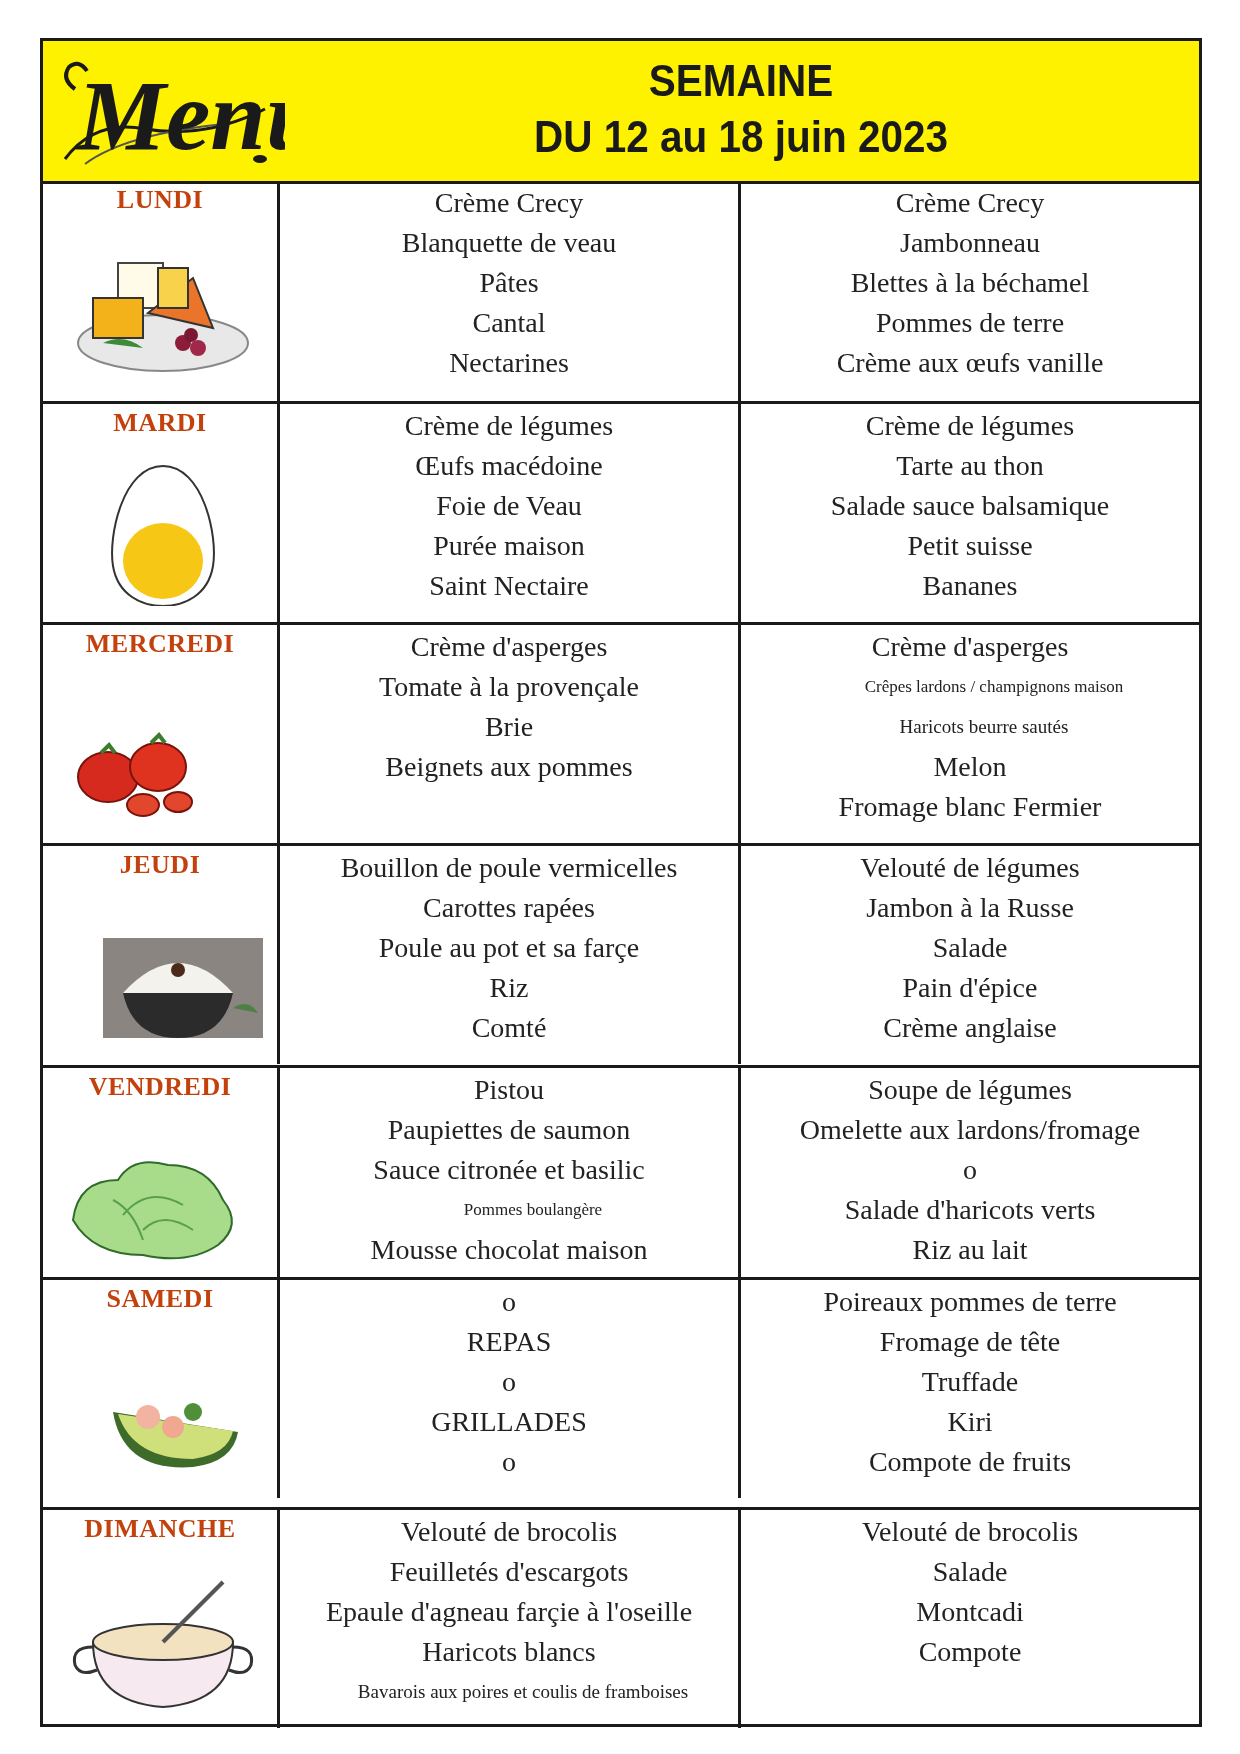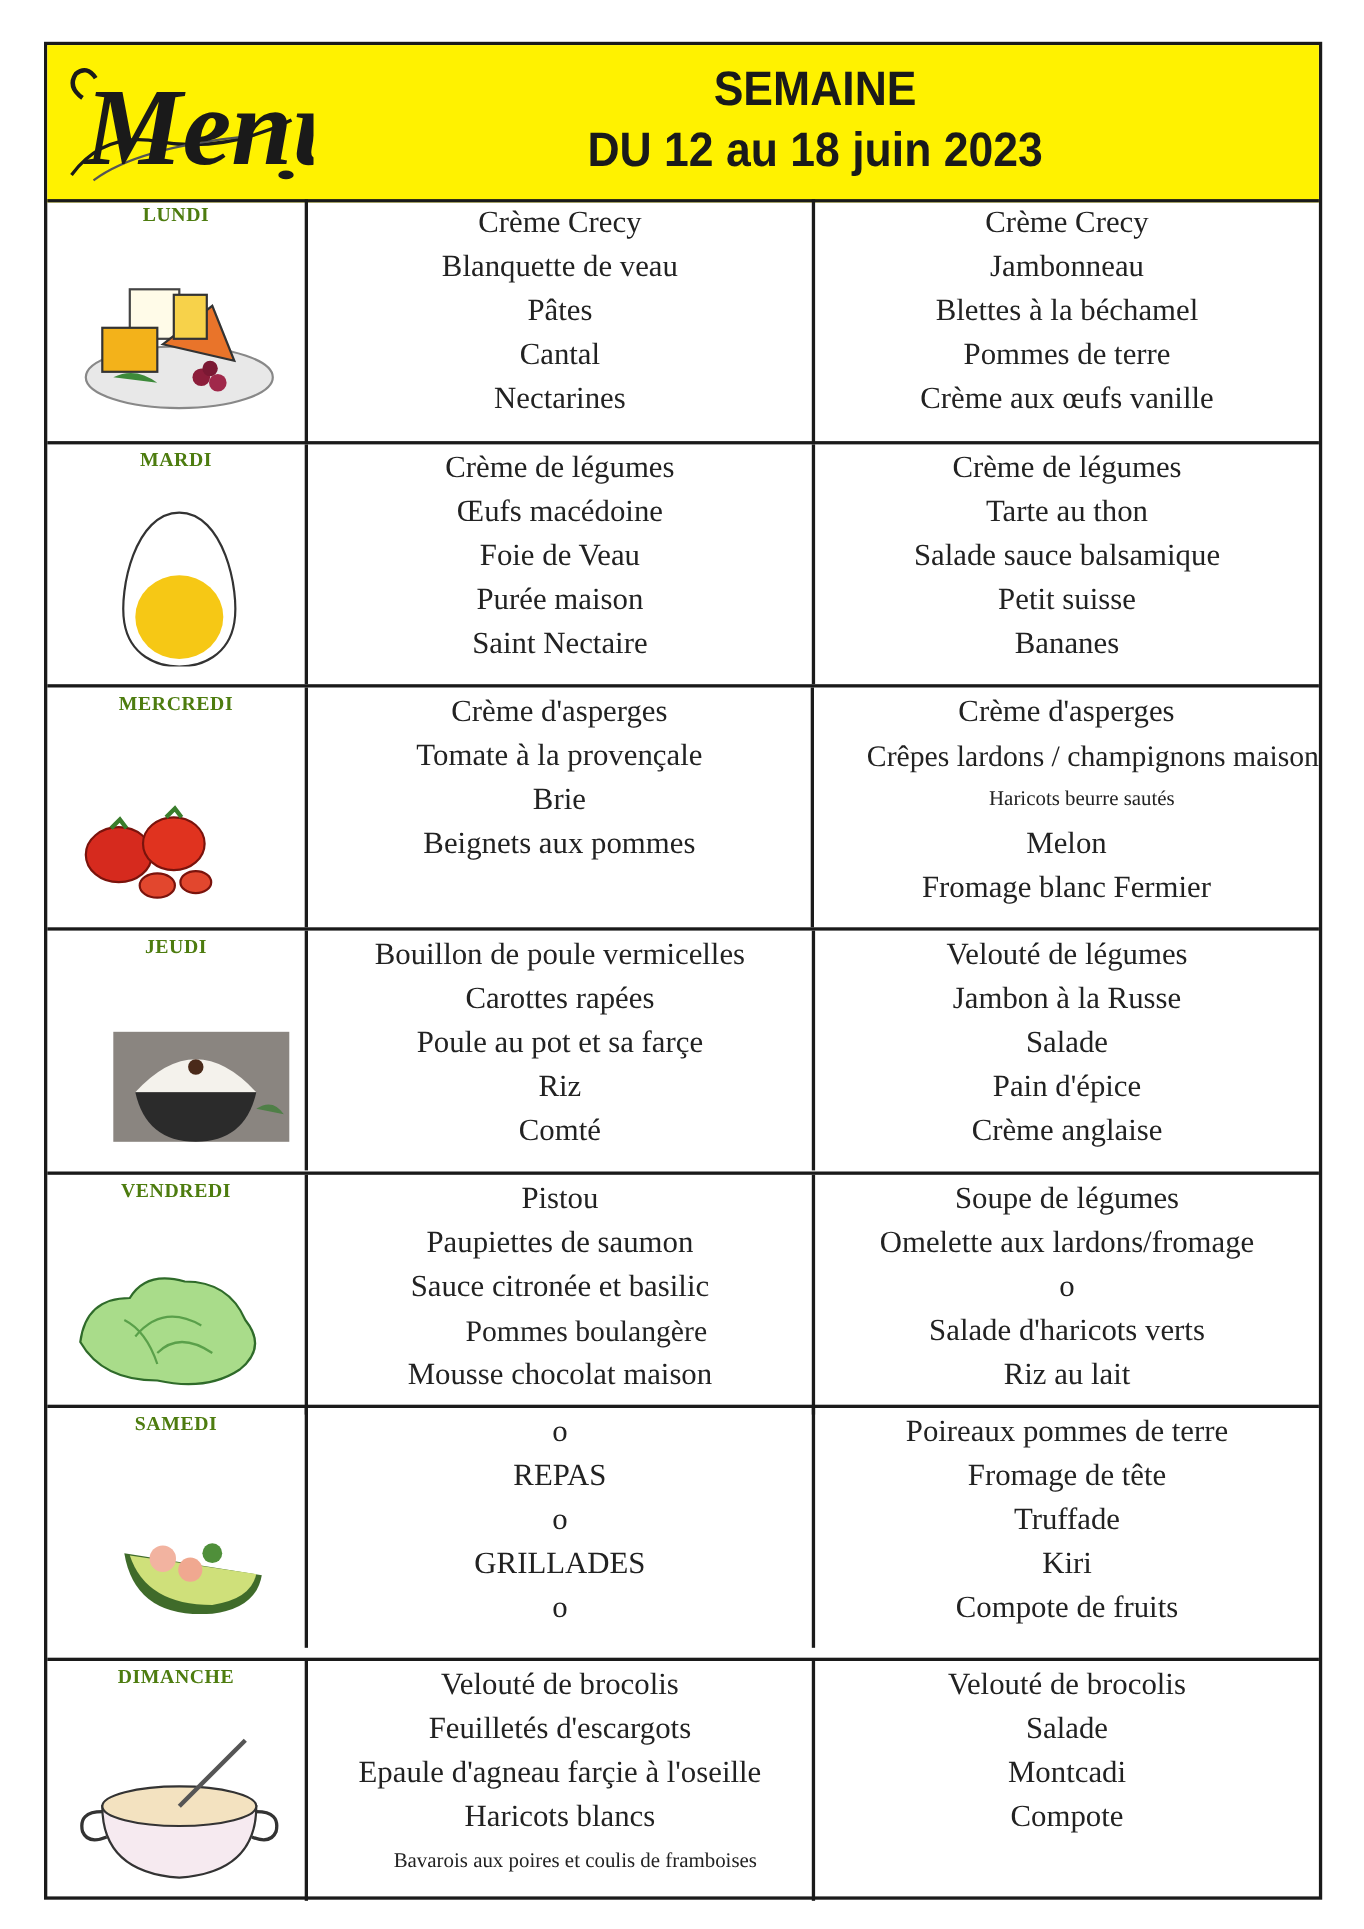--- a/index.html
+++ b/index.html
@@ -10,26 +10,26 @@
   .header { position: absolute; left: 0; top: 0; right: 0; height: 143px; background: #fff200;
             border-bottom: 3px solid #1a1a1a; box-sizing: border-box; }
   .logo { position: absolute; left: 12px; top: 8px; width: 230px; height: 125px; }
   .title { position: absolute; left: 240px; right: 0; top: 12px; text-align: center;
            font-family: "Liberation Sans", "DejaVu Sans", sans-serif; font-weight: bold;
            font-size: 44px; line-height: 56px; color: #1a1a1a; transform: scaleX(0.92); }
   .rows { position: absolute; left: 0; top: 140px; right: 0; bottom: 0; }
   .row { position: absolute; left: 0; right: 0; height: 221px; border-top: 3px solid #1a1a1a; box-sizing: border-box; display: flex; }
   .row:first-child { border-top: none; }
   .day { width: 237px; border-right: 3px solid #1a1a1a; box-sizing: border-box; position: relative; }
-  .day-name { display: block; text-align: center; font-weight: bold; font-size: 18px; margin-top: 4px; letter-spacing: 0.5px; color:#4d7c0f; }
+  .day-name { display: block; text-align: center; font-weight: bold; font-size: 26px; margin-top: 4px; letter-spacing: 0.5px; color:#c2410c; }
   .pic { position: absolute; left: 20px; top: 52px; width: 200px; height: 150px; }
   .meal { flex: 1; border-right: 3px solid #1a1a1a; box-sizing: border-box; display: flex; flex-direction: column; justify-content: flex-start; padding: 2px 0 4px; font-family: Liberation Serif, serif; }
   .meal:last-child { border-right: none; }
   .dish { text-align: center; font-size: 28px; line-height: 40px; color: #222; white-space: nowrap; }
-  .dish.small { font-size: 27px; margin-left: 48px; }
+  .dish.small { font-size: 17px; margin-left: 48px; }
   .dish.tiny { font-size: 19px; padding-left: 28px; }
 </style>
 </head>
 <body>
 
 <div class="sheet">
   <div class="header">
     <svg class="logo" viewBox="0 0 230 125">
       <path d="M20 40 q-14 -10 -6 -22 q10 -8 18 4" fill="none" stroke="#1a1a1a" stroke-width="4"></path>
       <path d="M10 110 q30 -40 80 -30 q60 10 120 -20" fill="none" stroke="#1a1a1a" stroke-width="3"></path>

